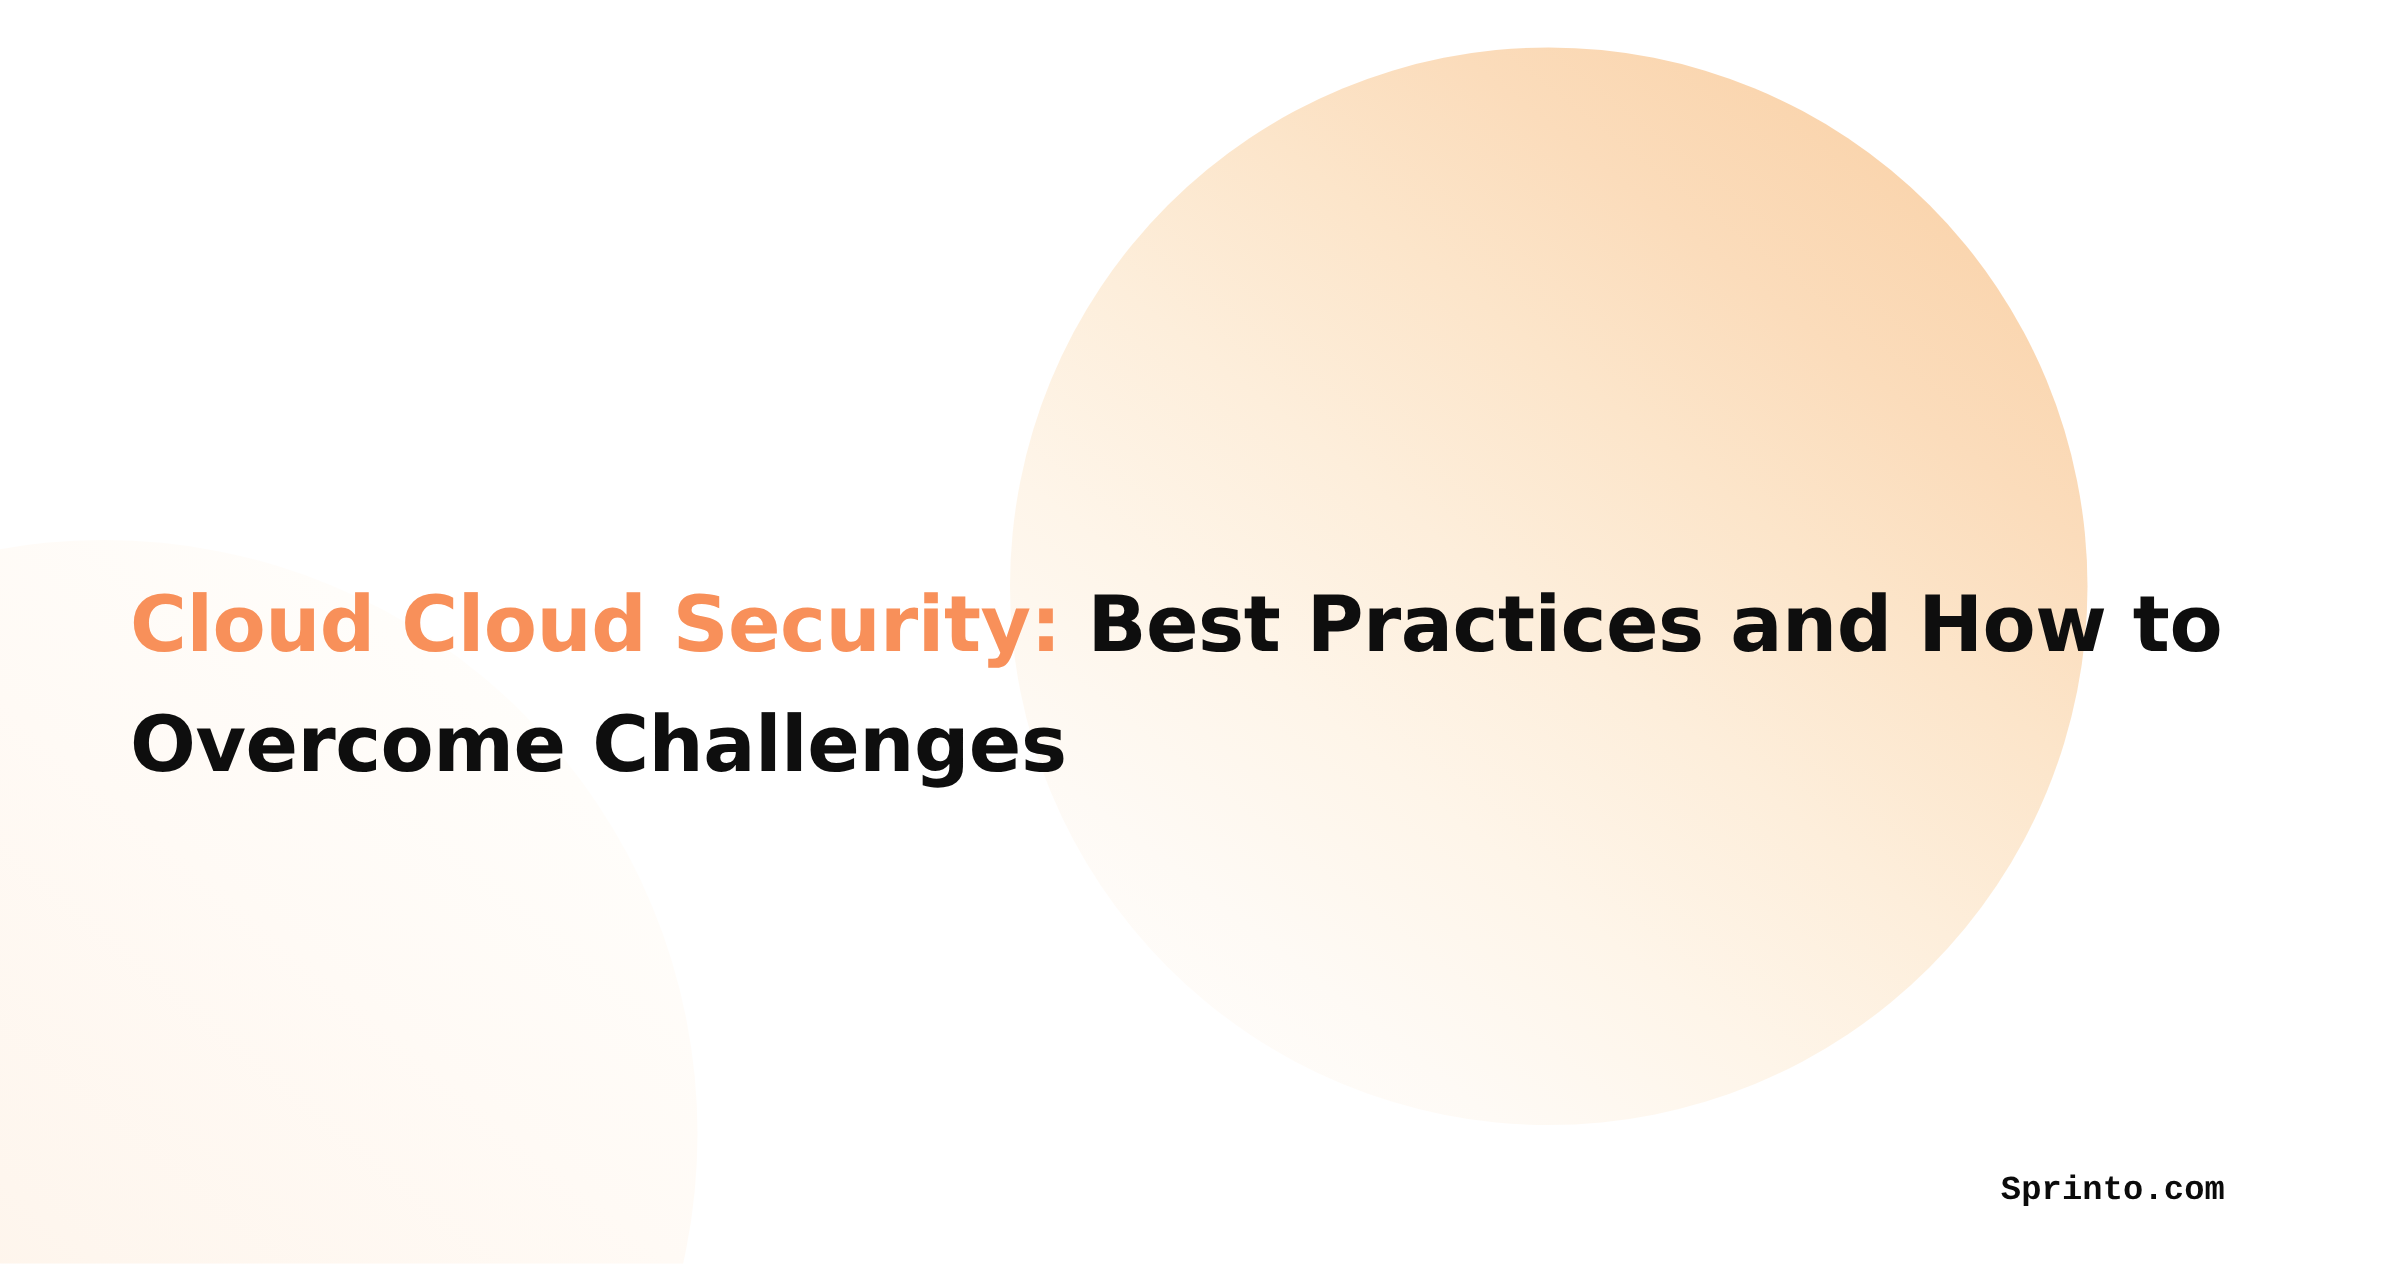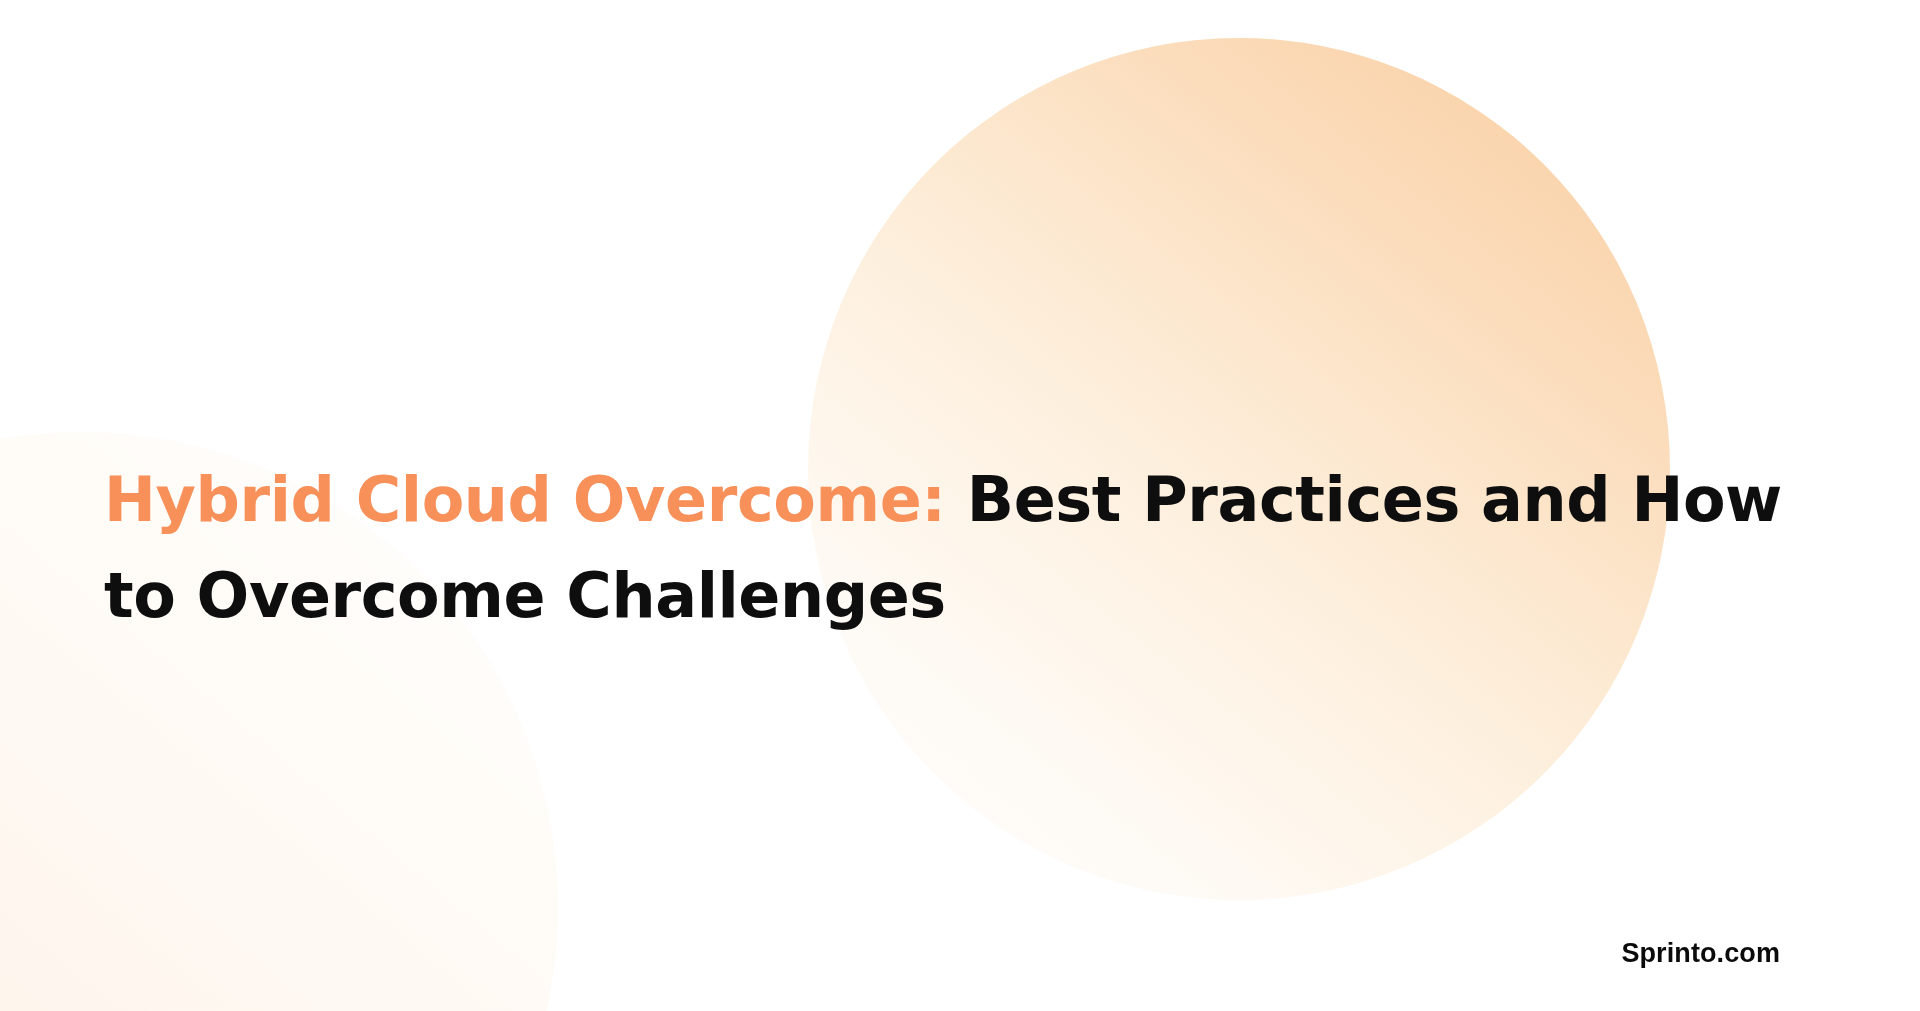--- a/index.html
+++ b/index.html
@@ -77,34 +77,34 @@
   }
   #headline .accent {
     color: #f8905a;
   }
 
   
   #wordmark {
     position: absolute;
     right: 140px;
     top: 938px;
-    font-family: Liberation Sans, sans-serif;
+    font-family: Liberation Mono, monospace;
     font-size: 27px;
     font-weight: 600;
     letter-spacing: 0.1px;
     color: #0b0b0b;
     white-space: nowrap;
   }
 </style>
 </head>
 <body>
 
 <div id="canvas">
 
   <div class="blob" id="blob-primary"></div>
 
   <div class="blob" id="blob-secondary"></div>
 
-  <h1 id="headline"><span class="accent">Hybrid Cloud Overcome:</span><span class="body"> Best Practices and How to Overcome Challenges</span></h1>
+  <h1 id="headline"><span class="accent">Cloud Cloud Security:</span><span class="body"> Best Practices and How to Overcome Challenges</span></h1>
 
   <div id="wordmark">Sprinto.com</div>
 
 </div>
 
 </body></html>

